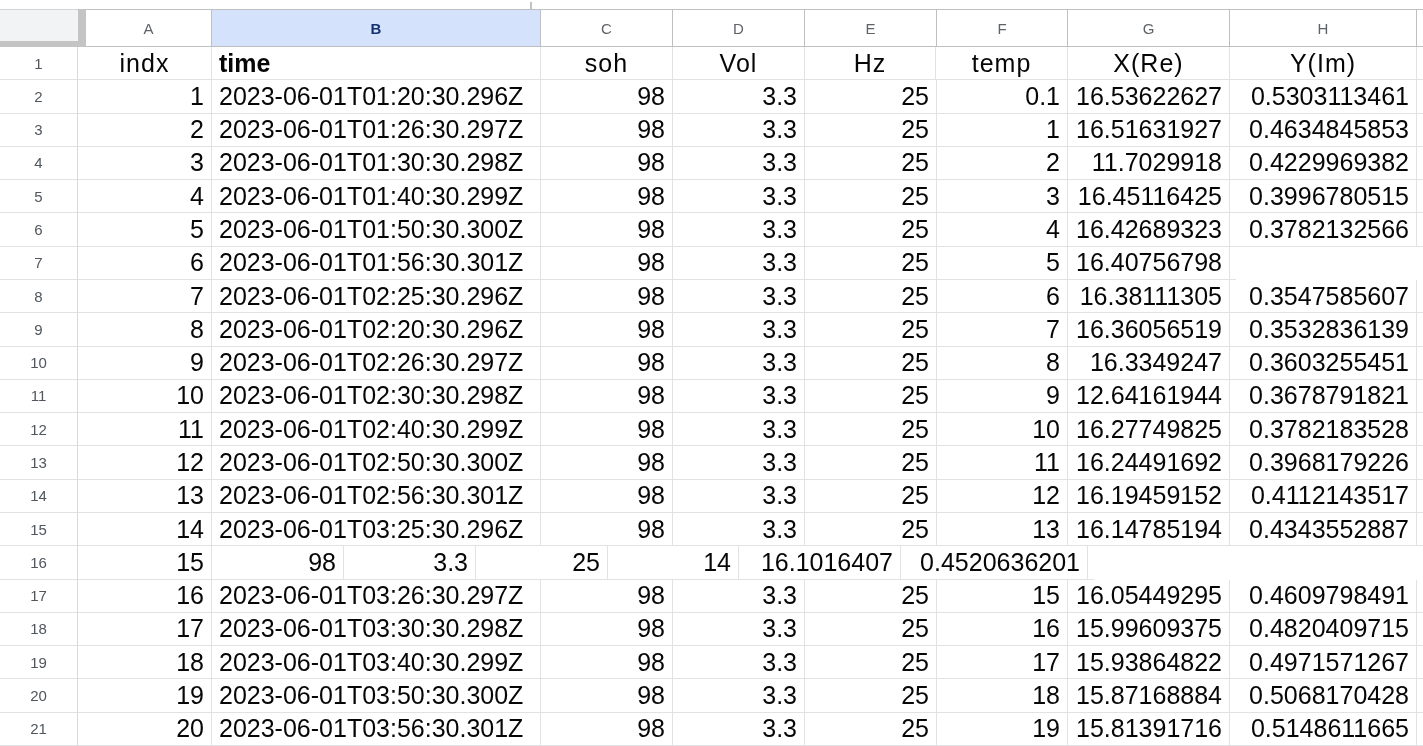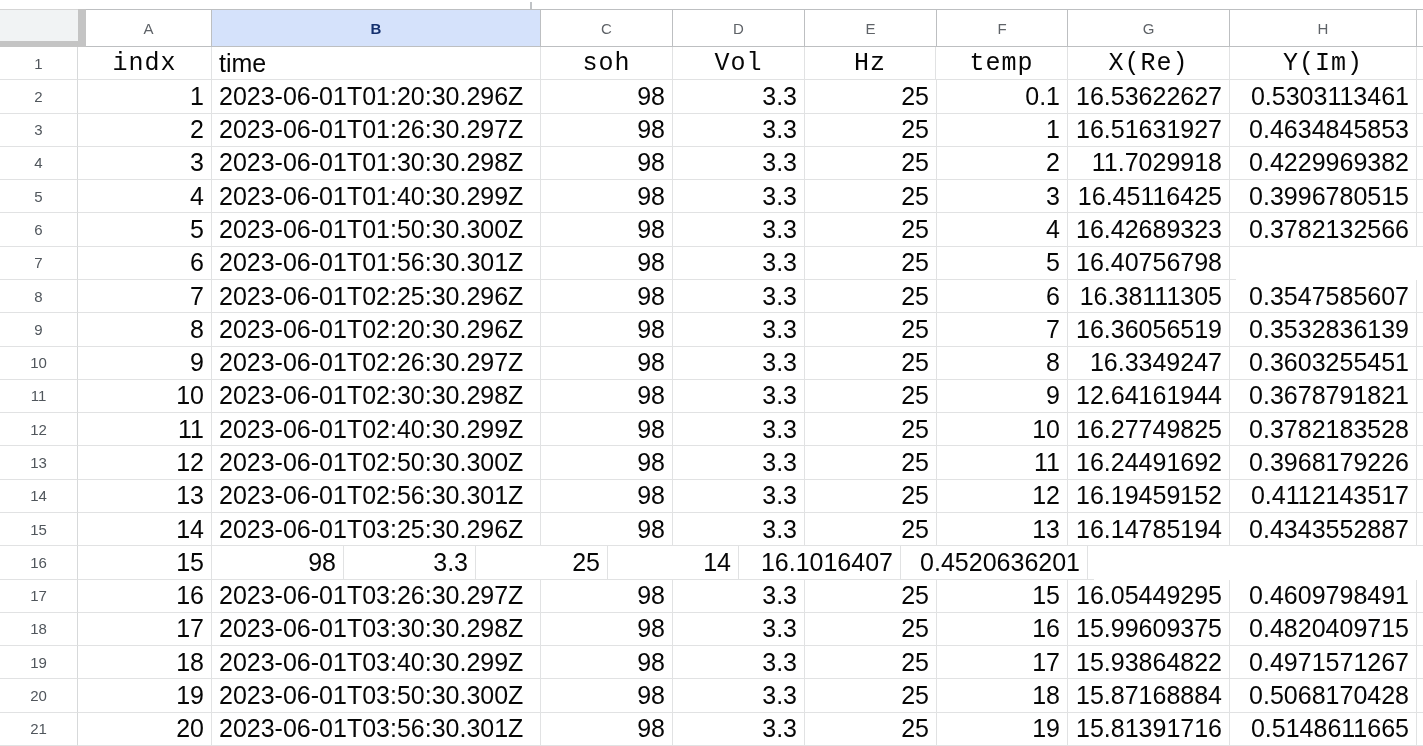--- a/index.html
+++ b/index.html
@@ -29,28 +29,28 @@
   .corner-div{width:8px;background:#c4c4c4;}
   
   .row{display:flex;height:33.2857px;}
   .cell{
     box-sizing:border-box;display:flex;align-items:center;
     border-right:1px solid #e1e2e3;border-bottom:1px solid #e1e2e3;
     font-size:25px;color:#060606;white-space:nowrap;padding:0 7px;overflow:visible;
   }
   .cell.right{justify-content:flex-end;}
   .cell.left{justify-content:flex-start;padding-right:2px;}
-  .cell.center{justify-content:center;font-family:Liberation Mono, monospace;}
+  .cell.center{justify-content:center;}
   .gut{
     box-sizing:border-box;width:78px;display:flex;align-items:center;justify-content:center;
     border-right:1px solid #d7d9da;border-bottom:1px solid #e1e2e3;
     color:#50565c;font-size:15px;background:#fff;
   }
   .fhead{letter-spacing:1px;}
-  .fhead.bold{font-weight:400;letter-spacing:0;}
+  .fhead.bold{font-weight:700;letter-spacing:0;}
   .sliver{box-sizing:border-box;width:6px;border-bottom:1px solid #e1e2e3;background:#fff;}
   .hsliver{box-sizing:border-box;width:6px;border-top:1px solid #bdbfc1;border-bottom:1px solid #bdbfc1;background:#fff;}
   
   .w-a{width:134px}.w-ah{width:126px}.w-b{width:329px}.w-c{width:132px}.w-d{width:132px}
   .w-e{width:132px}.w-f{width:131px}.w-g{width:162px}.w-h{width:187px}
 </style>
 </head>
 <body>
 
 <div class="sheet">

